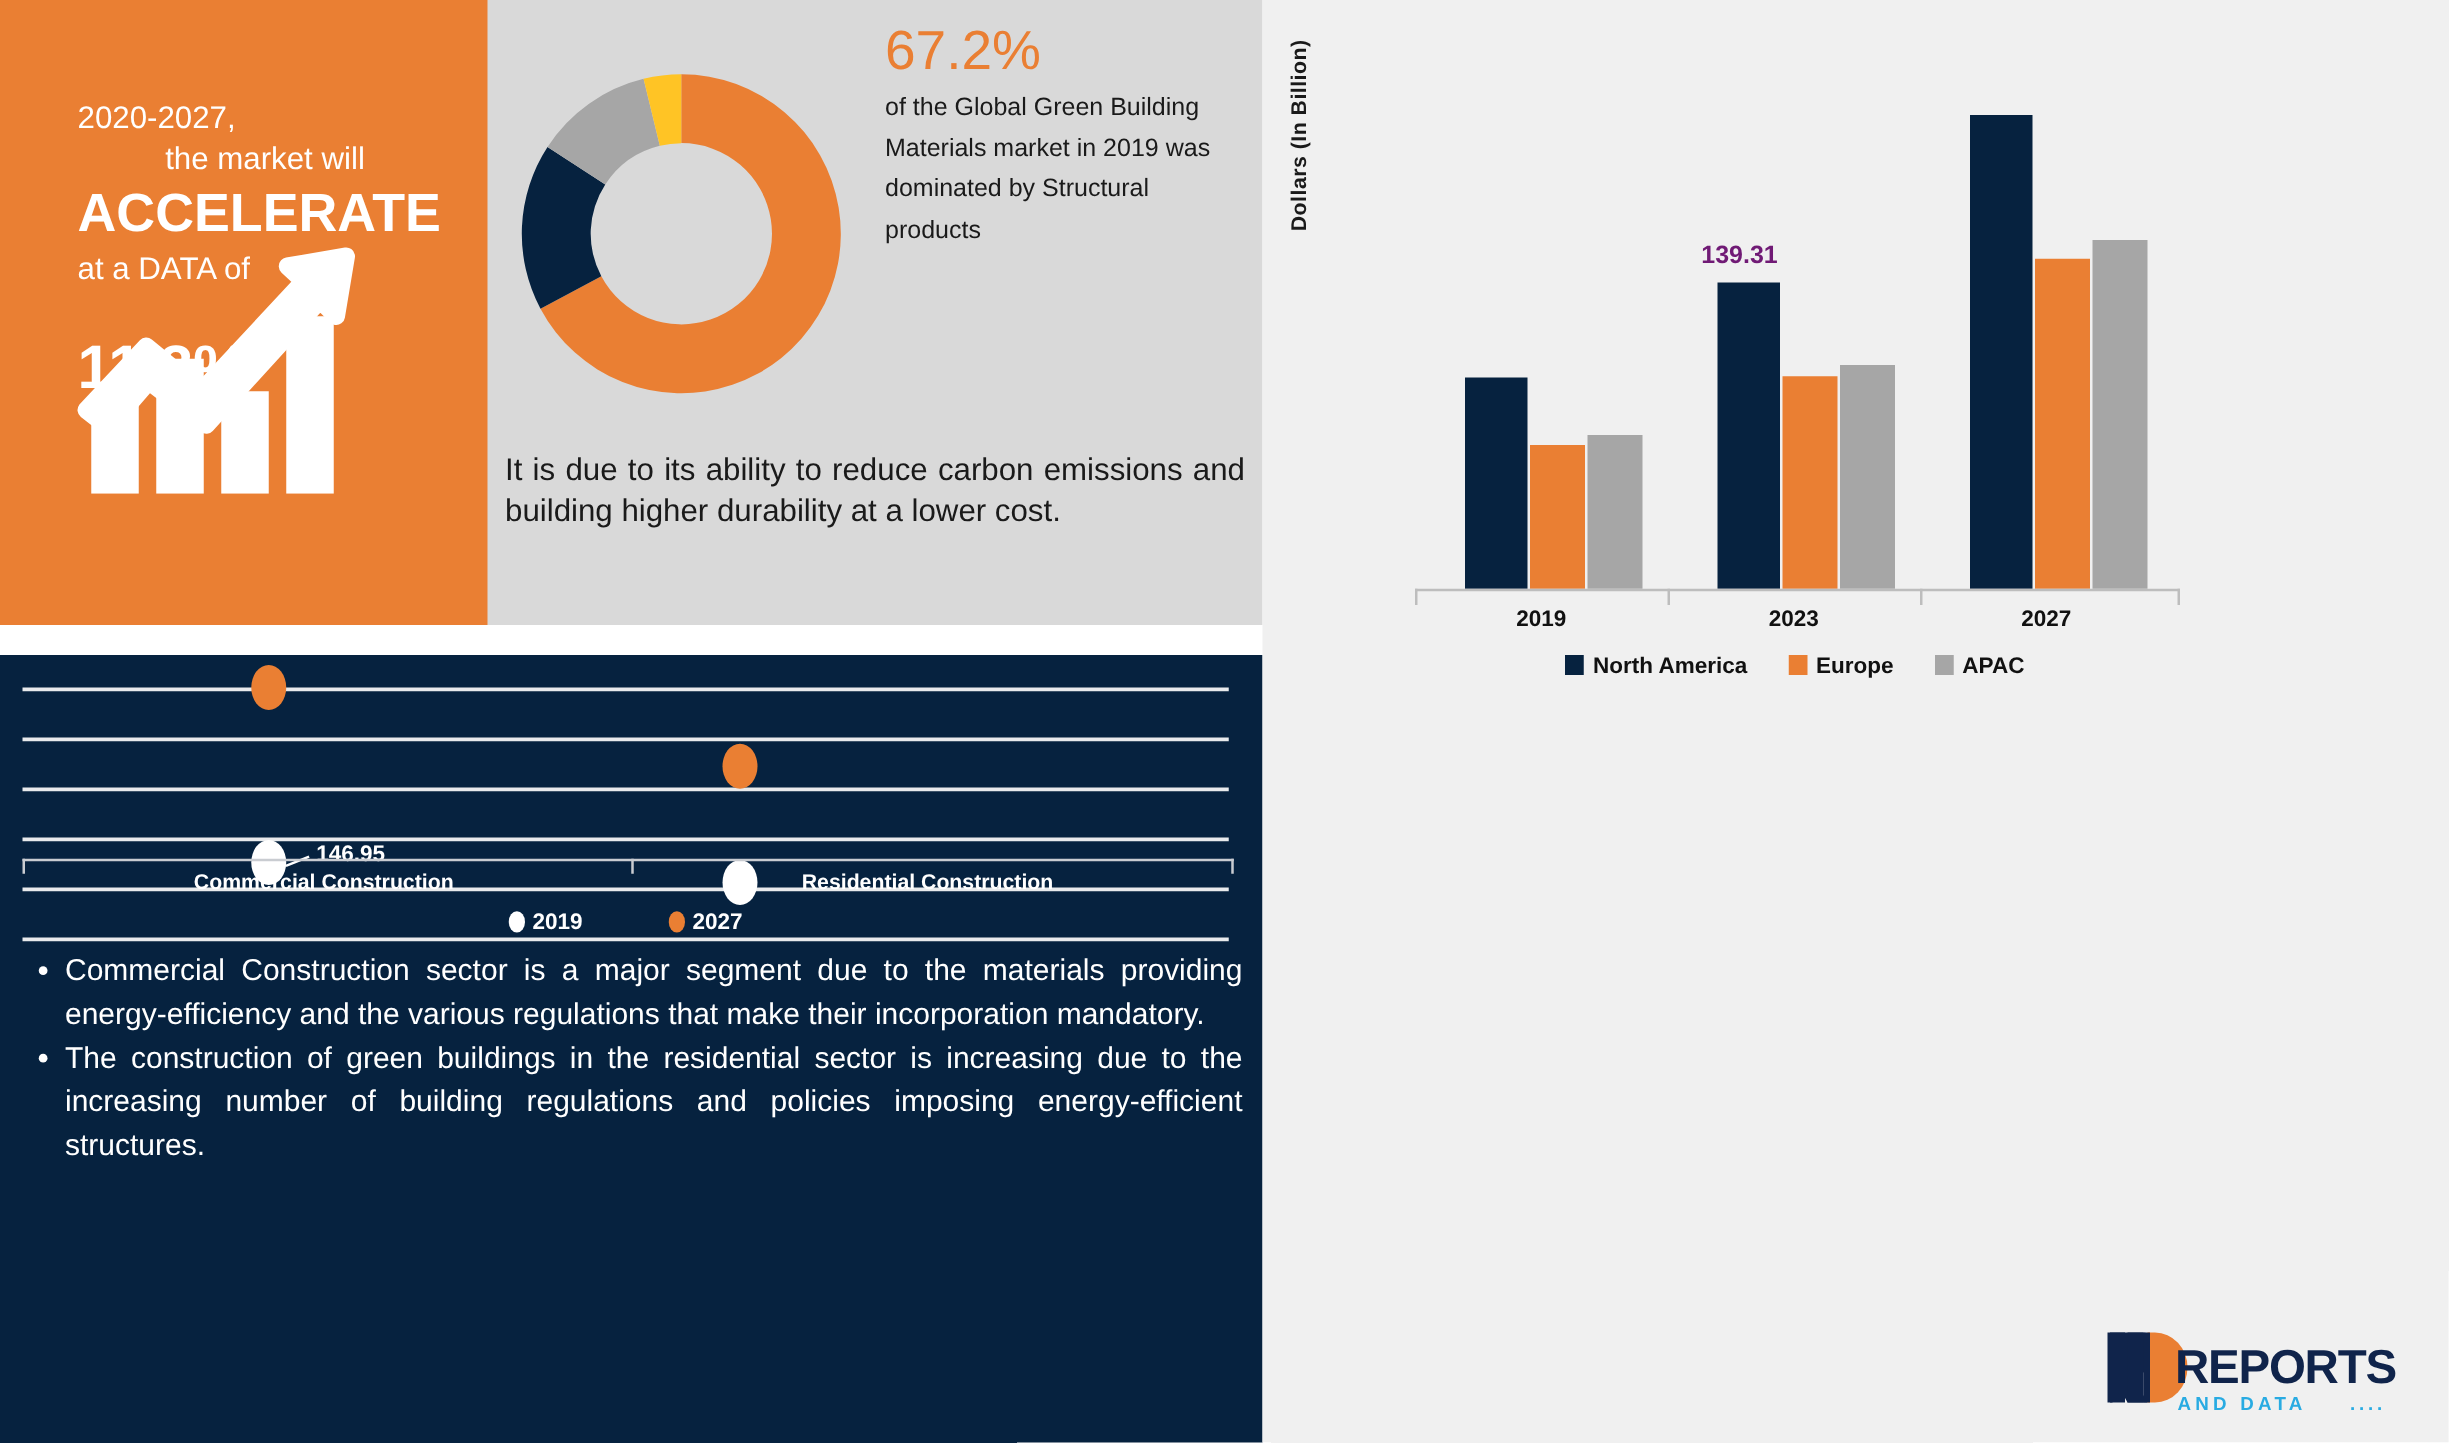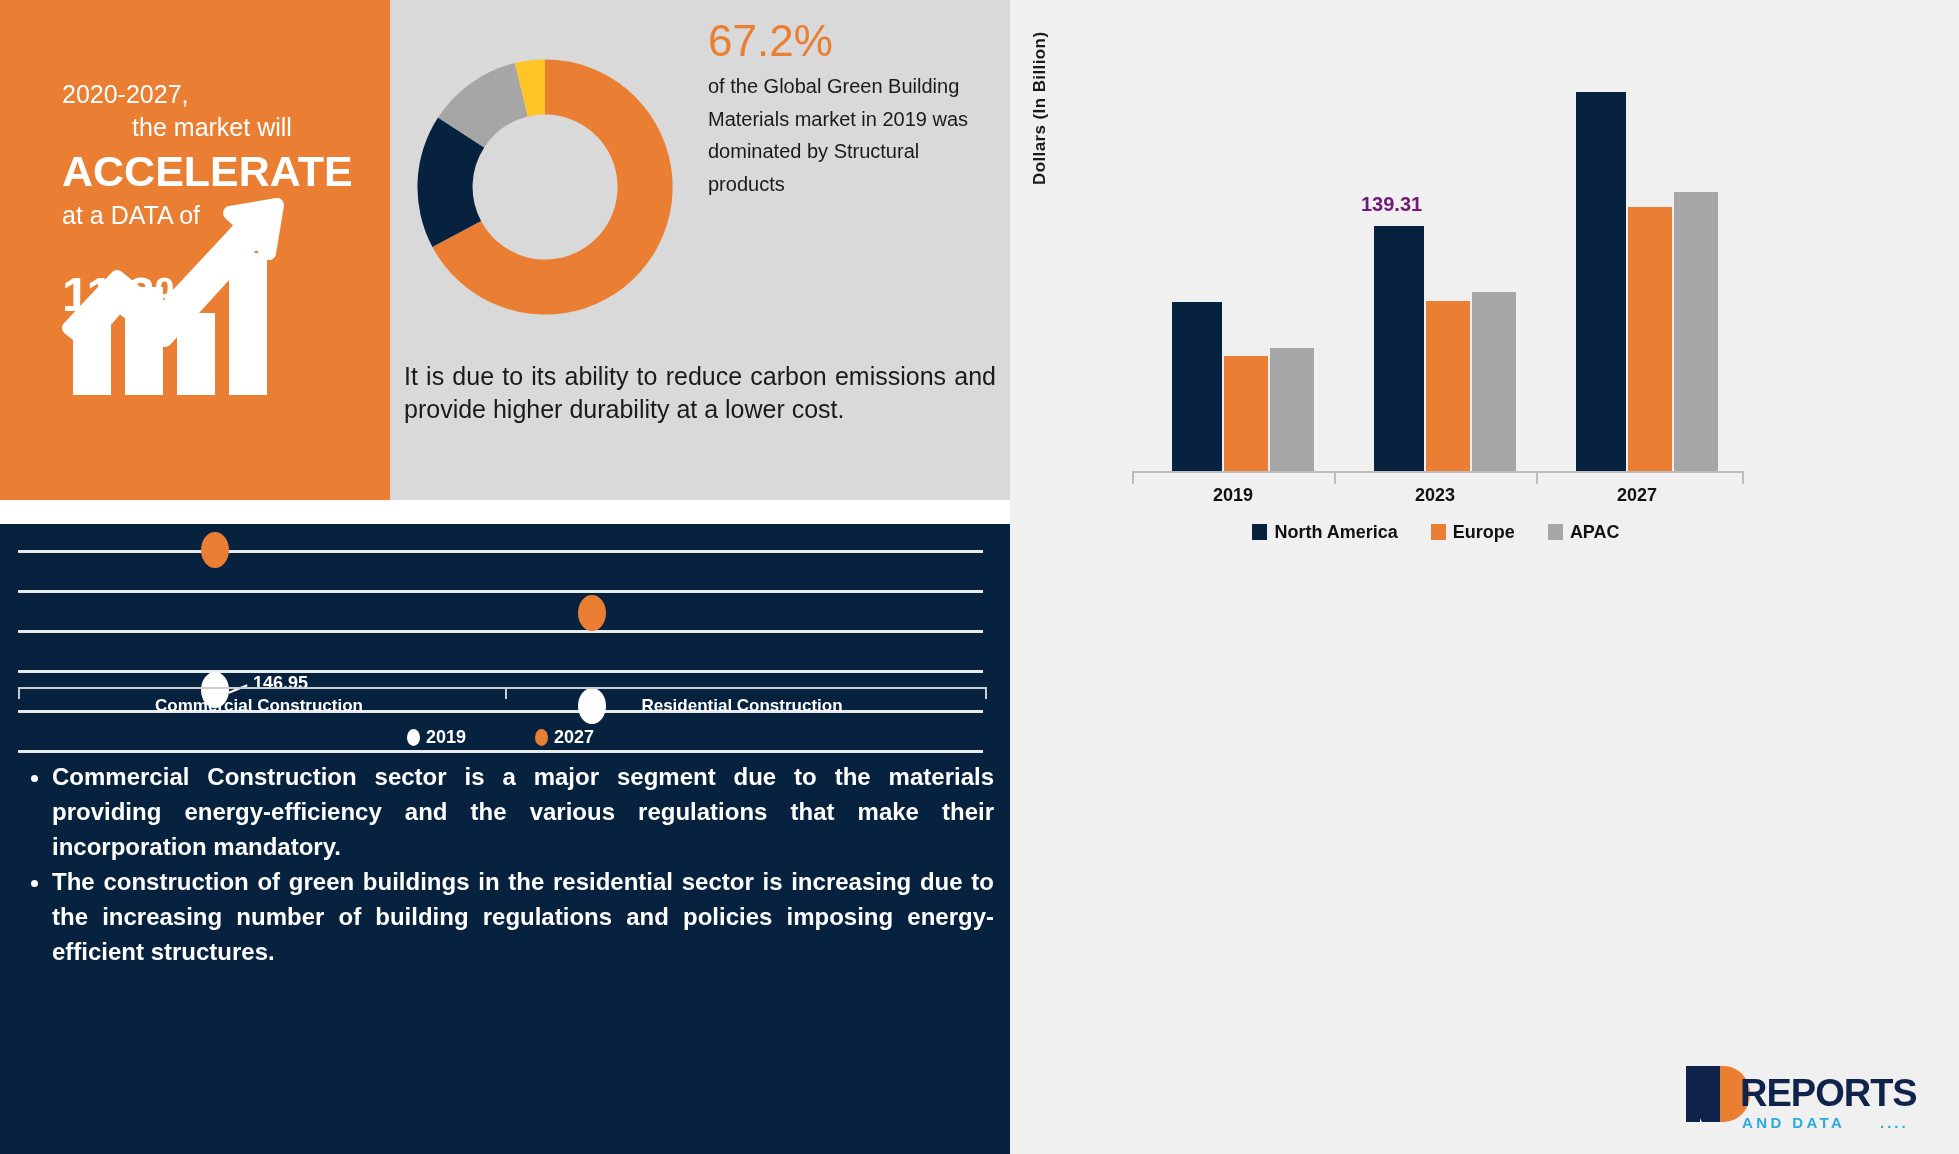--- a/index.html
+++ b/index.html
@@ -32,21 +32,21 @@
   .dot-orange{background:#ea7f33;}
   .dot-white{background:#ffffff;}
   .dot-label{position:absolute;color:#fff;font-size:18px;font-weight:700;white-space:nowrap;}
   .dot-leader{position:absolute;width:20px;height:2px;background:#fff;}
   .axis-bracket{position:absolute;left:18px;top:163px;width:965px;height:10px;border-left:2px solid #c9ccd1;border-right:2px solid #c9ccd1;border-top:2px solid #c9ccd1;}
   .axis-mid{position:absolute;left:50%;top:163px;width:2px;height:12px;background:#c9ccd1;}
   .cat-label{position:absolute;top:172px;color:#fff;font-size:17px;font-weight:700;text-align:center;}
   .dot-legend{position:absolute;left:0;top:203px;width:965px;text-align:center;color:#fff;font-size:18px;font-weight:700;}
   .legend-pill{display:inline-block;width:13px;height:17px;border-radius:50%;vertical-align:-3px;margin-right:6px;}
   .bullets{position:absolute;left:14px;top:235px;width:980px;color:#fff;font-size:24px;line-height:35px;}
-  .bullets li{margin-bottom:0px;text-align:justify;font-weight:bold;}
+  .bullets li{margin-bottom:0px;text-align:justify;}
   .bullets ul{margin:0;padding-left:38px;}
 
   
   .panel-right{position:absolute;left:1010px;top:0;width:949px;height:1154px;background:#f0f0f0;}
   .chart-area{position:absolute;left:80px;top:60px;width:820px;height:420px;}
   .ylabel{position:absolute;left:-60px;top:125px;width:220px;transform:rotate(-90deg);transform-origin:left top;
           font-size:17px;font-weight:700;color:#1a1a1a;letter-spacing:0.4px;white-space:nowrap;}
   .plot{position:absolute;left:42px;top:0;width:608px;height:411px;}
   .bar{position:absolute;bottom:0;}
   .bar-na{background:#06223f;}
@@ -97,21 +97,21 @@
           <path fill="#a6a6a6" d="M -73.78 -47.93 A 88 88 0 0 1 -20.80 -85.51 L -11.82 -48.58 A 50 50 0 0 0 -41.92 -27.23 Z"></path>
 
           <path fill="#ffc425" d="M -20.80 -85.51 A 88 88 0 0 1 0 -88 L 0 -50 A 50 50 0 0 0 -11.82 -48.58 Z"></path>
         </g>
       </svg>
     </div>
     <div class="donut-text">
       <div class="donut-pct">67.2%</div>
       <div class="donut-body">of the Global Green Building Materials market in 2019 was dominated by Structural products</div>
     </div>
-    <div class="donut-note">It is due to its ability to reduce carbon emissions and provide higher durability at a lower cost.</div>
+    <div class="donut-note">It is due to its ability to reduce carbon emissions and building higher durability at a lower cost.</div>
   </div>
 
   <div class="panel-dot">
 
     <div class="dotplot">
       <div class="grid-line" style="top:8px;"></div>
       <div class="grid-line" style="top:48px;"></div>
       <div class="grid-line" style="top:88px;"></div>
       <div class="grid-line" style="top:128px;"></div>
       <div class="grid-line" style="top:168px;"></div>

